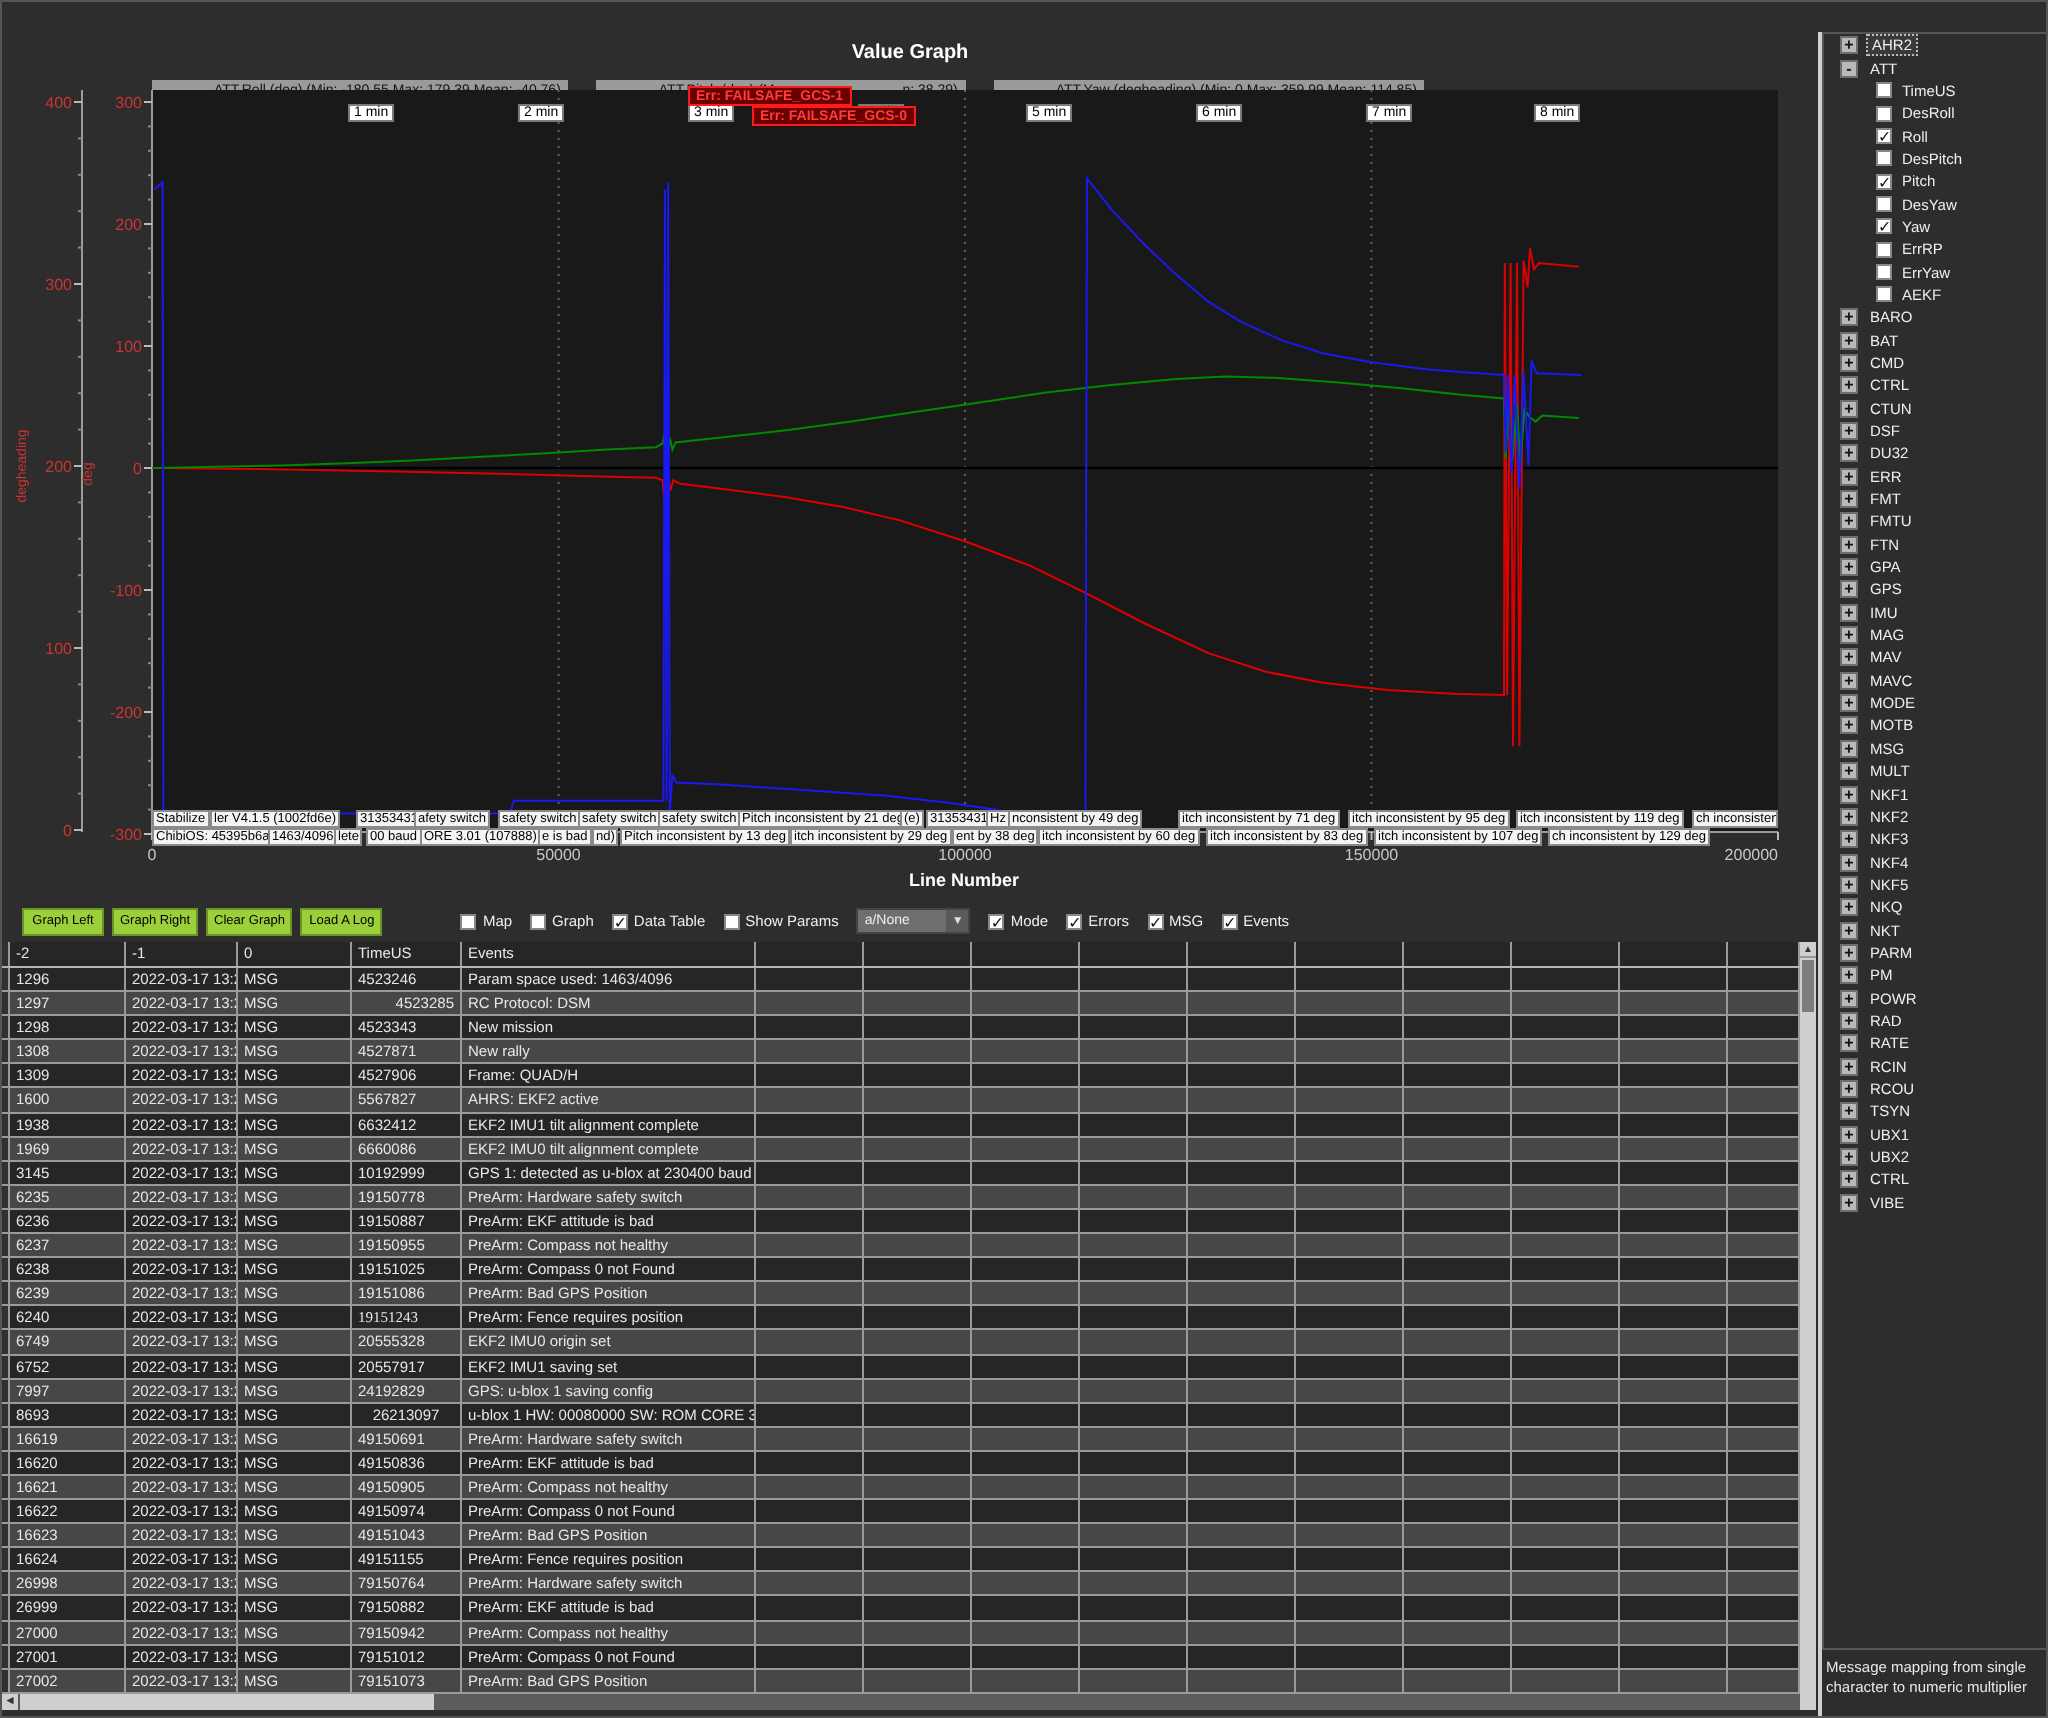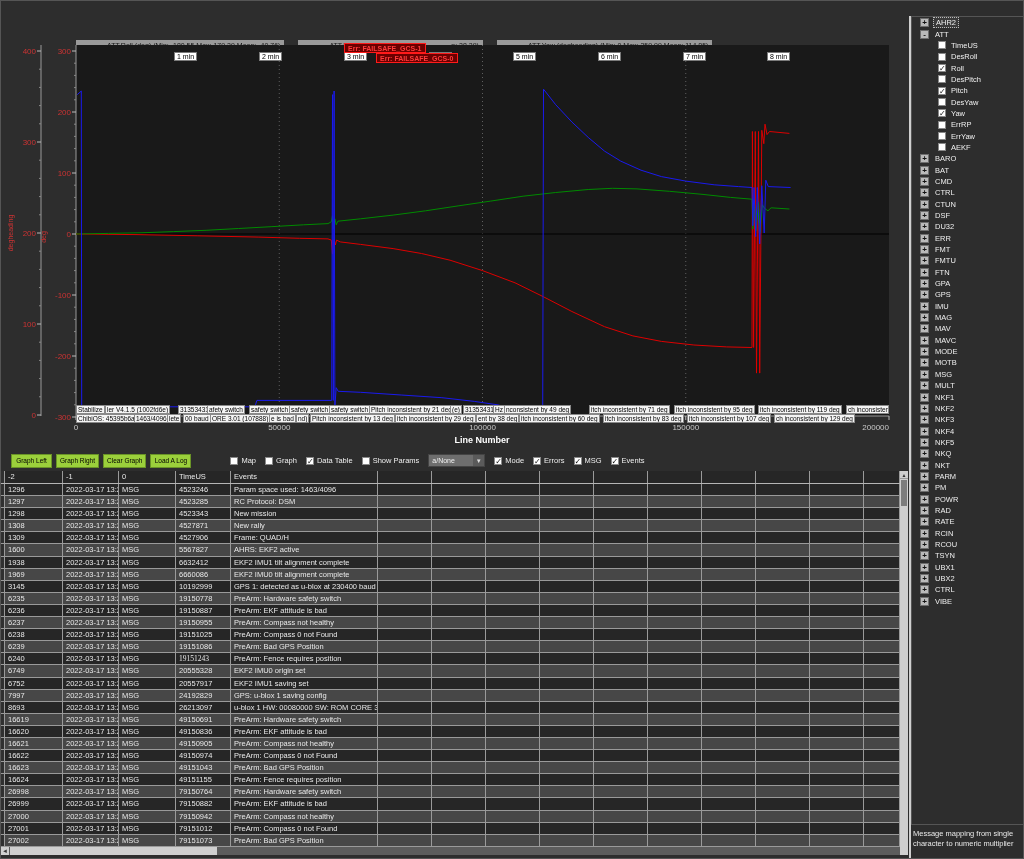--- a/index.html
+++ b/index.html
@@ -182,20 +182,21 @@
       <line x1="766.05" y1="415" x2="766.05" y2="417" stroke="#888"></line>
       <line x1="806.7" y1="415" x2="806.7" y2="417" stroke="#888"></line>
       <line x1="847.35" y1="415" x2="847.35" y2="417" stroke="#888"></line>
       <text x="45" y="236" fill="#cc3333" font-size="7" transform="rotate(-90 45 236)" text-anchor="middle">deg</text>
       <text x="12" y="232" fill="#cc3333" font-size="7" transform="rotate(-90 12 232)" text-anchor="middle">degheading</text>
       <text x="481" y="442" fill="#fff" font-size="9" font-weight="bold" text-anchor="middle">Line Number</text>
       <polyline points="75.0,233.0 136.0,233.6 196.9,234.8 257.9,236.1 298.6,237.3 327.0,237.9 330.3,239.1 331.5,253.1 333.1,237.9 334.3,244.0 335.6,239.1 339.2,240.9 359.6,243.4 392.1,247.6 420.5,252.5 449.0,259.2 481.5,269.6 514.0,281.8 542.5,295.8 570.9,310.5 603.5,325.7 631.9,334.9 660.4,340.4 692.9,344.0 725.4,345.9 751.0,346.5 751.4,130.5 752.6,346.5 754.3,130.5 755.5,372.1 757.5,130.5 758.7,372.1 760.8,129.3 762.8,142.7 764.0,123.2 766.0,133.6 768.5,130.5 788.4,132.4" fill="none" stroke="#dd0000" stroke-width="1"></polyline>
       <polyline points="75.0,233.0 107.5,232.4 140.0,231.8 172.6,230.6 205.1,229.3 237.6,227.5 270.1,225.7 302.6,223.8 327.0,222.6 330.3,220.8 331.5,214.7 332.7,228.1 333.9,217.8 335.2,223.8 336.8,220.2 359.6,217.8 392.1,214.1 424.6,209.8 457.1,204.9 489.6,200.1 522.1,195.2 554.7,191.5 587.2,188.5 611.6,187.3 636.0,187.9 668.5,190.3 701.0,193.3 729.5,196.4 751.0,198.2 751.8,228.1 753.4,199.4 755.1,229.9 757.5,201.3 759.1,231.8 761.2,203.7 763.6,207.4 766.9,209.8 770.1,206.8 788.4,208.0" fill="none" stroke="#008a00" stroke-width="1"></polyline>
       <polyline points="76.2,93.7 80.3,90.0 80.7,406.7 83.1,405.8 253.9,405.8 255.9,399.4 330.7,399.4 331.5,93.7 332.3,399.4 333.1,90.0 333.9,404.9 335.2,386.7 337.2,390.3 359.6,391.3 400.2,394.0 440.9,396.7 473.4,400.4 497.8,404.0 510.0,409.4 514.0,413.1 541.7,413.1 542.5,88.2 554.7,103.7 570.9,121.0 587.2,136.4 603.5,150.1 619.7,160.1 640.0,169.2 660.4,175.6 684.8,180.1 713.2,183.8 737.6,185.6 751.0,186.5 751.8,224.7 753.0,186.5 754.7,235.6 756.3,186.5 758.7,242.9 760.8,184.7 763.2,232.0 764.8,179.2 767.3,185.6 789.6,186.5" fill="none" stroke="#1a1aee" stroke-width="1"></polyline>
     </svg>
+  <div class="graph-title">Value Graph</div>
   <div class="legend-row" id="legend">
       <span class="legend-entry">
         <span class="legend-sample" style="border-top: 1px dashed rgb(224, 0, 0);"></span>
         <span>ATT.Roll (deg)  (Min: -180.55 Max: 179.39 Mean: -40.76)</span>
       </span>
       <span class="legend-entry">
         <span class="legend-sample" style="border-top: 1px solid rgb(0, 160, 0);"></span>
         <span>ATT.Pitch (deg)  (M</span>
         <span class="legend-spacer"></span>
         <span>n: 38.29)</span>
@@ -337,21 +338,21 @@
         <div class="tcell" style="width: 54px; flex: 0 0 54px;"></div>
         <div class="tcell" style="width: 54px; flex: 0 0 54px;"></div>
         <div class="tcell" style="width: 54px; flex: 0 0 54px;"></div>
         <div class="tcell" style="width: 36px; flex: 0 0 36px;"></div>
       </div>
       <div class="trow even">
         <div class="tcell sliver" style="width: 4px; flex: 0 0 4px;"></div>
         <div class="tcell" style="width: 58px; flex: 0 0 58px;">1297</div>
         <div class="tcell" style="width: 56px; flex: 0 0 56px;">2022-03-17 13:2...</div>
         <div class="tcell" style="width: 57px; flex: 0 0 57px;">MSG</div>
-        <div class="tcell" style="width: 55px; flex: 0 0 55px;">4523285</div>
+        <div class="tcell" style="width: 55px; flex: 0 0 55px; text-align: right;">4523285</div>
         <div class="tcell" style="width: 147px; flex: 0 0 147px;">RC Protocol: DSM</div>
         <div class="tcell" style="width: 54px; flex: 0 0 54px;"></div>
         <div class="tcell" style="width: 54px; flex: 0 0 54px;"></div>
         <div class="tcell" style="width: 54px; flex: 0 0 54px;"></div>
         <div class="tcell" style="width: 54px; flex: 0 0 54px;"></div>
         <div class="tcell" style="width: 54px; flex: 0 0 54px;"></div>
         <div class="tcell" style="width: 54px; flex: 0 0 54px;"></div>
         <div class="tcell" style="width: 54px; flex: 0 0 54px;"></div>
         <div class="tcell" style="width: 54px; flex: 0 0 54px;"></div>
         <div class="tcell" style="width: 54px; flex: 0 0 54px;"></div>
@@ -643,21 +644,21 @@
         <div class="tcell" style="width: 54px; flex: 0 0 54px;"></div>
         <div class="tcell" style="width: 54px; flex: 0 0 54px;"></div>
         <div class="tcell" style="width: 54px; flex: 0 0 54px;"></div>
         <div class="tcell" style="width: 36px; flex: 0 0 36px;"></div>
       </div>
       <div class="trow odd">
         <div class="tcell sliver" style="width: 4px; flex: 0 0 4px;"></div>
         <div class="tcell" style="width: 58px; flex: 0 0 58px;">8693</div>
         <div class="tcell" style="width: 56px; flex: 0 0 56px;">2022-03-17 13:2...</div>
         <div class="tcell" style="width: 57px; flex: 0 0 57px;">MSG</div>
-        <div class="tcell" style="width: 55px; flex: 0 0 55px;">26213097</div>
+        <div class="tcell" style="width: 55px; flex: 0 0 55px; text-align: center;">26213097</div>
         <div class="tcell" style="width: 147px; flex: 0 0 147px;">u-blox 1 HW: 00080000 SW: ROM CORE 3.01 (107...</div>
         <div class="tcell" style="width: 54px; flex: 0 0 54px;"></div>
         <div class="tcell" style="width: 54px; flex: 0 0 54px;"></div>
         <div class="tcell" style="width: 54px; flex: 0 0 54px;"></div>
         <div class="tcell" style="width: 54px; flex: 0 0 54px;"></div>
         <div class="tcell" style="width: 54px; flex: 0 0 54px;"></div>
         <div class="tcell" style="width: 54px; flex: 0 0 54px;"></div>
         <div class="tcell" style="width: 54px; flex: 0 0 54px;"></div>
         <div class="tcell" style="width: 54px; flex: 0 0 54px;"></div>
         <div class="tcell" style="width: 54px; flex: 0 0 54px;"></div>

